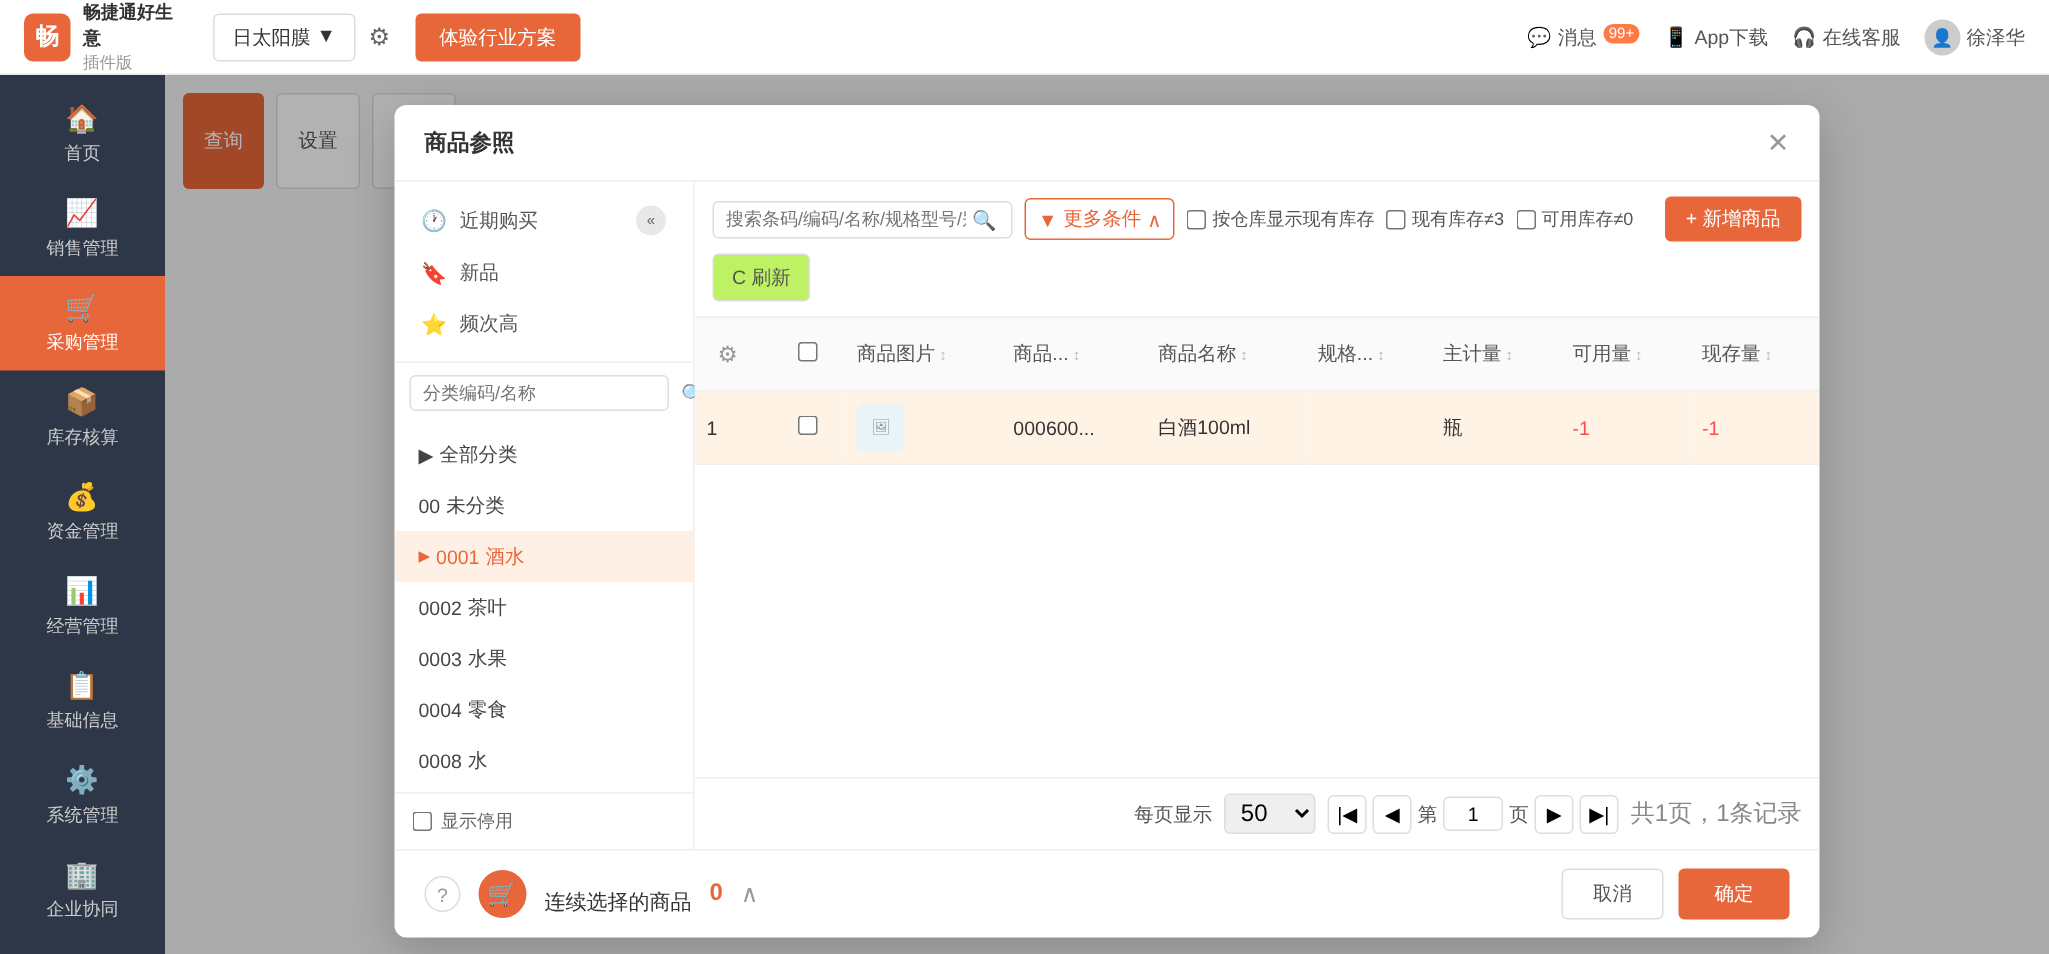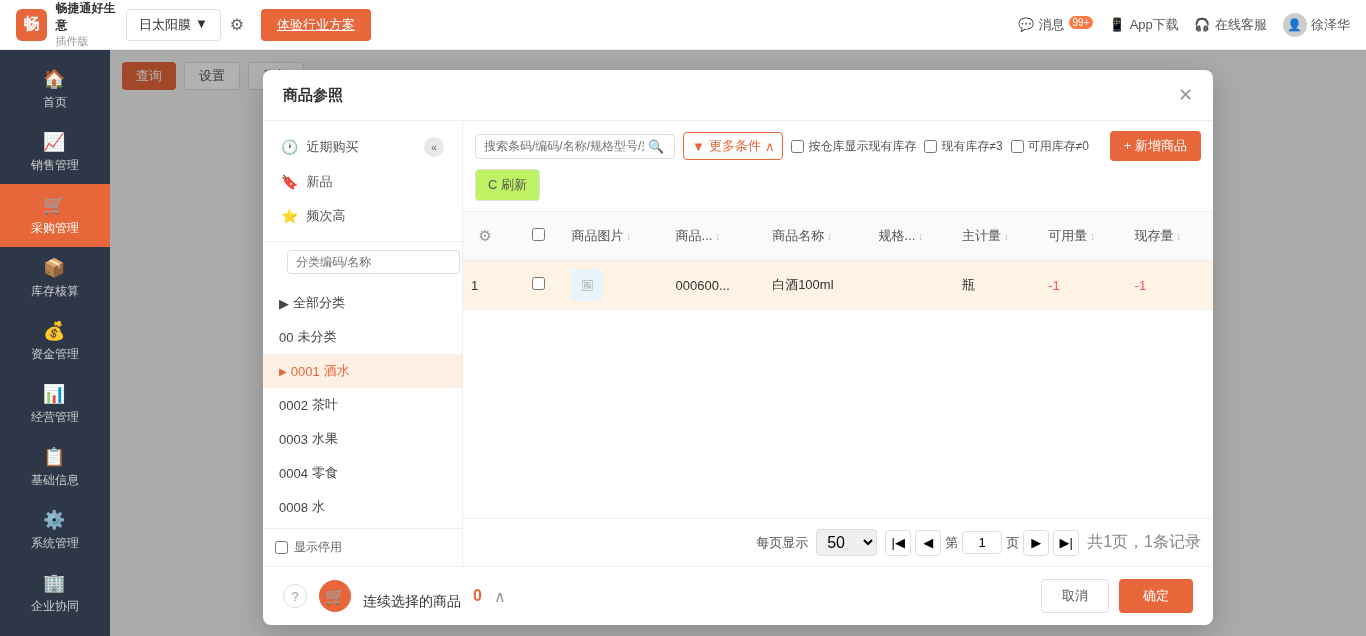--- a/index.html
+++ b/index.html
@@ -37,41 +37,41 @@
     .nav-dropdown {
       display: flex;
       align-items: flex-start;
       gap: 4px;
       padding: 6px 12px;
       border: 1px solid #ddd;
       border-radius: 4px;
       cursor: pointer;
       color: #333;
       background: #fff;
+      margin-left: 16px;
     }
     .nav-gear {
       width: 32px;
       height: 32px;
       display: flex;
       align-items: center;
       justify-content: center;
       cursor: pointer;
       color: #666;
       font-size: 16px;
     }
     .nav-btn-orange {
       background: #e8673a;
       color: white;
       border: none;
       padding: 7px 16px;
       border-radius: 4px;
       cursor: pointer;
       font-size: 13px;
       margin-left: 8px;
-      text-decoration: underline;
     }
     .nav-right {
       margin-left: auto;
       display: flex;
       align-items: center;
       gap: 16px;
       color: #555;
       font-size: 13px;
     }
     .nav-right-item {
@@ -199,21 +199,21 @@
       justify-content: center;
       cursor: pointer;
       font-size: 10px;
       color: #666;
       margin-left: auto;
     }
     .category-search {
       display: flex;
       align-items: center;
       gap: 8px;
-      padding: 8px 24px;
+      padding: 8px 10px;
     }
     .category-search input {
       flex: 1;
       border: 1px solid #ddd;
       border-radius: 4px;
       padding: 4px 8px;
       font-size: 12px;
       color: #999;
     }
     .category-list {
@@ -498,21 +498,21 @@
       padding: 12px;
     }
     .content-toolbar {
       display: flex;
       gap: 8px;
       margin-bottom: 12px;
     }
     .content-btn {
       border: 1px solid #ddd;
       background: white;
-      padding: 4px 14px;
+      padding: 22px 14px;
       border-radius: 4px;
       cursor: pointer;
       font-size: 13px;
       color: #555;
     }
     .content-btn-primary {
       background: #e8673a;
       color: white;
       border: none;
     }

